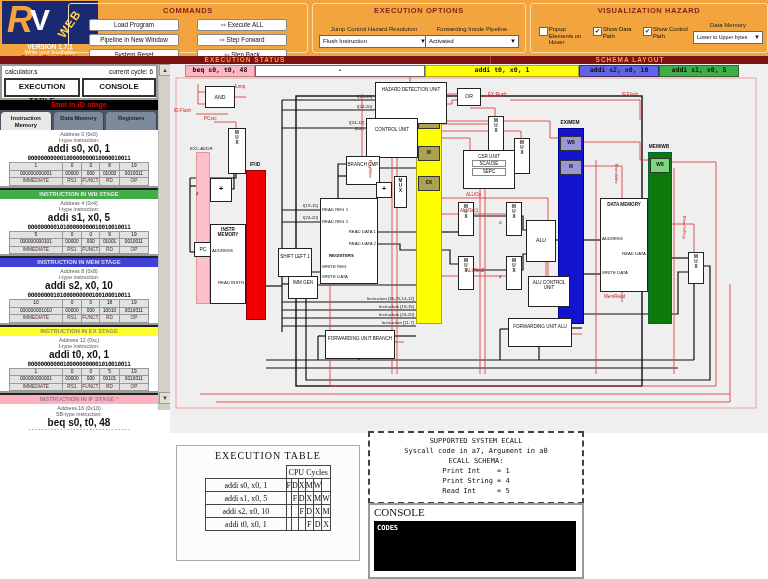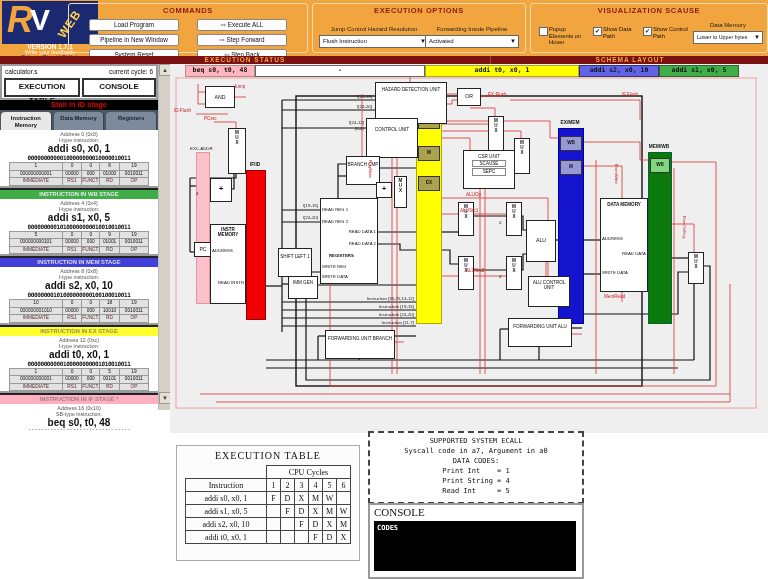--- a/index.html
+++ b/index.html
@@ -134,21 +134,21 @@
       <div class="opt-label">Jump Control Hazard Resolution</div>
       <div class="select"><span>Flush Instruction</span><span class="arr">▼</span></div>
     </div>
     <div class="opt-group" style="left:112px;width:94px;">
       <div class="opt-label">Forwarding Inside Pipeline</div>
       <div class="select"><span>Activated</span><span class="arr">▼</span></div>
     </div>
   </div>
 
   <div class="abs panel" style="left:530px;width:236px;">
-    <div class="panel-title">VISUALIZATION SCAUSE</div>
+    <div class="panel-title">VISUALIZATION HAZARD</div>
     <div class="cb-item" style="left:8px;width:46px;">
       <span class="cb"></span>
       <span class="cb-text">Popup Elements on Hover</span>
     </div>
     <div class="cb-item" style="left:62px;width:42px;">
       <span class="cb checked"></span>
       <span class="cb-text">Show Data Path</span>
     </div>
     <div class="cb-item" style="left:112px;width:48px;">
       <span class="cb checked"></span>
@@ -563,29 +563,20 @@
 
 <div class="abs exec-panel">
   <div class="exec-title">EXECUTION TABLE</div>
   <table class="exec">
     <tbody>
         <tr>
       <td class="nob icol"></td>
       <td colspan="6">CPU Cycles</td>
     </tr>
     <tr>
-      <td class="icol">Instruction</td>
-      <td class="ccol">1</td>
-          <td class="ccol">2</td>
-      <td class="ccol">3</td>
-          <td class="ccol">4</td>
-      <td class="ccol">5</td>
-          <td class="ccol">6</td>
-    </tr>
-    <tr>
       <td>addi s0, x0, 1</td>
       <td>F</td>
           <td>D</td>
       <td>X</td>
           <td>M</td>
       <td>W</td>
           <td></td>
     </tr>
     <tr>
       <td>addi s1, x0, 5</td>
@@ -614,21 +605,21 @@
       <td>D</td>
           <td>X</td>
     </tr>
   </tbody>
     </table>
 </div>
 
 <div class="abs sys-box">
   <div class="sys-line">SUPPORTED SYSTEM ECALL</div>
   <div class="sys-line">Syscall code in a7, Argument in a0</div>
-  <div class="sys-line">DATA CODES:</div>
+  <div class="sys-line">ECALL SCHEMA:</div>
   <div class="sys-line">Print Int    = 1</div>
   <div class="sys-line">Print String = 4</div>
   <div class="sys-line">Read Int     = 5</div>
 </div>
 
 <div class="abs console-panel">
   <div class="console-title">CONSOLE</div>
   <div class="console-screen">
     <div class="console-text">CODES</div>
   </div>

